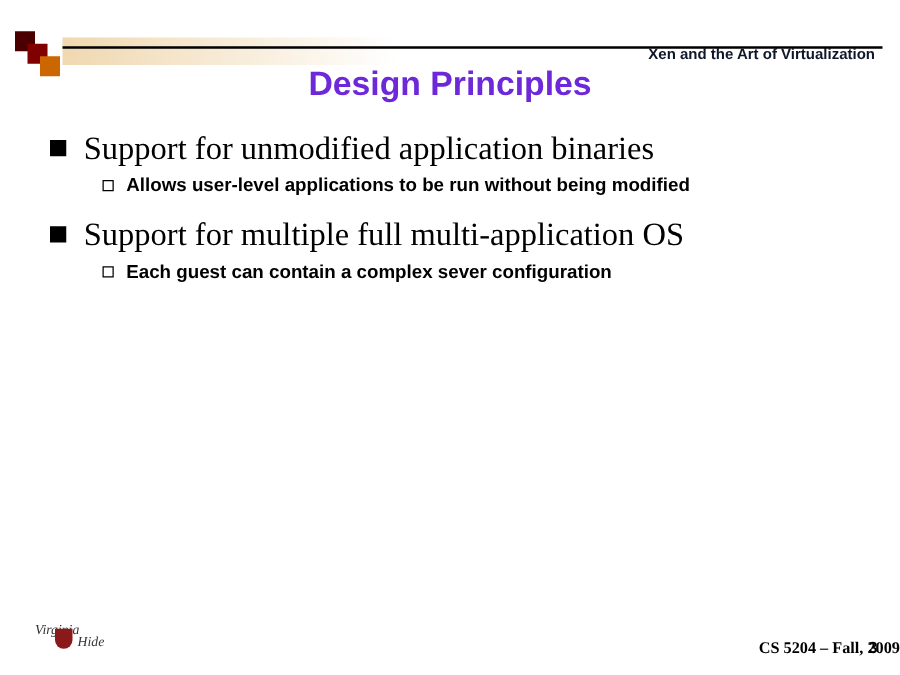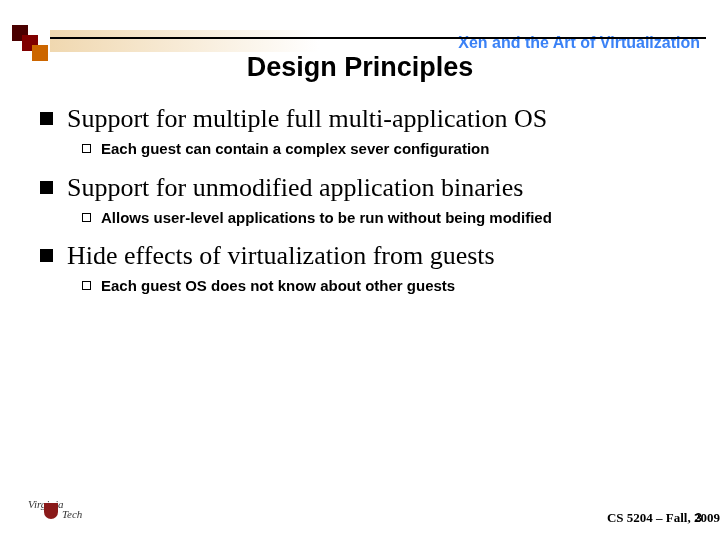--- a/index.html
+++ b/index.html
@@ -31,22 +31,22 @@
     top: 15px;
     height: 22px;
     width: 320px;
     text-align: right;
     padding-right: 6px;
     padding-top: 4px;
   }
   .header-title {
     font-family: Tahoma, Arial, sans-serif;
     font-weight: bold;
-    font-size: 16px;
-    color: #3b82f6;
+    font-size: 12px;
+    color: #0f172a;
   }
   .sq {
     position: absolute;
     width: 16px;
     height: 16px;
   }
   .sq1 { background:#4a0000; left:12px; top:10px; }
   .sq2 { background:#800000; left:22px; top:20px; }
   .sq3 { background:#cc6600; left:32px; top:30px; }
   .grad-bar {
@@ -59,21 +59,21 @@
   }
   .slide-title {
     position: absolute;
     top: 52px;
     left: 0;
     width: 100%;
     text-align: center;
     font-family: Arial, sans-serif;
     font-weight: bold;
     font-size: 27px;
-    color: #000000;
+    color: #6d28d9;
   }
   .content {
     position: absolute;
     top: 104px;
     left: 40px;
     right: 30px;
   }
   .item {
     margin-bottom: 14px;
   }
@@ -194,56 +194,46 @@
 </div>
 <div class="header-underline"></div>
 
 <div class="slide-title">Design Principles</div>
 
 <div class="content">
 
   <div class="item">
     <div class="main-line">
       <div class="main-bullet"></div>
+      <div class="main-text">Support for unmodified application binaries</div>
+    </div>
+    <div class="sub-line">
+      <div class="sub-bullet"></div>
+      <div class="sub-text">Allows user-level applications to be run without being modified</div>
+    </div>
+  </div>
+
+  <div class="item">
+    <div class="main-line">
+      <div class="main-bullet"></div>
       <div class="main-text">Support for multiple full multi-application OS</div>
     </div>
     <div class="sub-line">
       <div class="sub-bullet"></div>
       <div class="sub-text">Each guest can contain a complex sever configuration</div>
     </div>
   </div>
 
   <div class="item">
-    <div class="main-line">
-      <div class="main-bullet"></div>
-      <div class="main-text">Support for unmodified application binaries</div>
-    </div>
-    <div class="sub-line">
-      <div class="sub-bullet"></div>
-      <div class="sub-text">Allows user-level applications to be run without being modified</div>
-    </div>
-  </div>
-
-  <div class="item">
-  </div>
-
-  <div class="item">
-    <div class="main-line">
-      <div class="main-bullet"></div>
-      <div class="main-text">Hide effects of virtualization from guests</div>
-    </div>
-    <div class="sub-line">
-      <div class="sub-bullet"></div>
-      <div class="sub-text">Each guest OS does not know about other guests</div>
-    </div>
-  </div>
+  </div>
+
 
 </div>
 
 <div class="footer">
   <div class="logo">
     <div class="logo-v">Virginia</div>
     <div class="logo-shield"></div>
-    <div class="logo-t">Tech</div>
+    <div class="logo-t">Hide</div>
   </div>
   <div class="footer-center">CS 5204 – Fall, 2009</div>
   <div class="footer-page">3</div>
 </div>
 
 </body></html>

